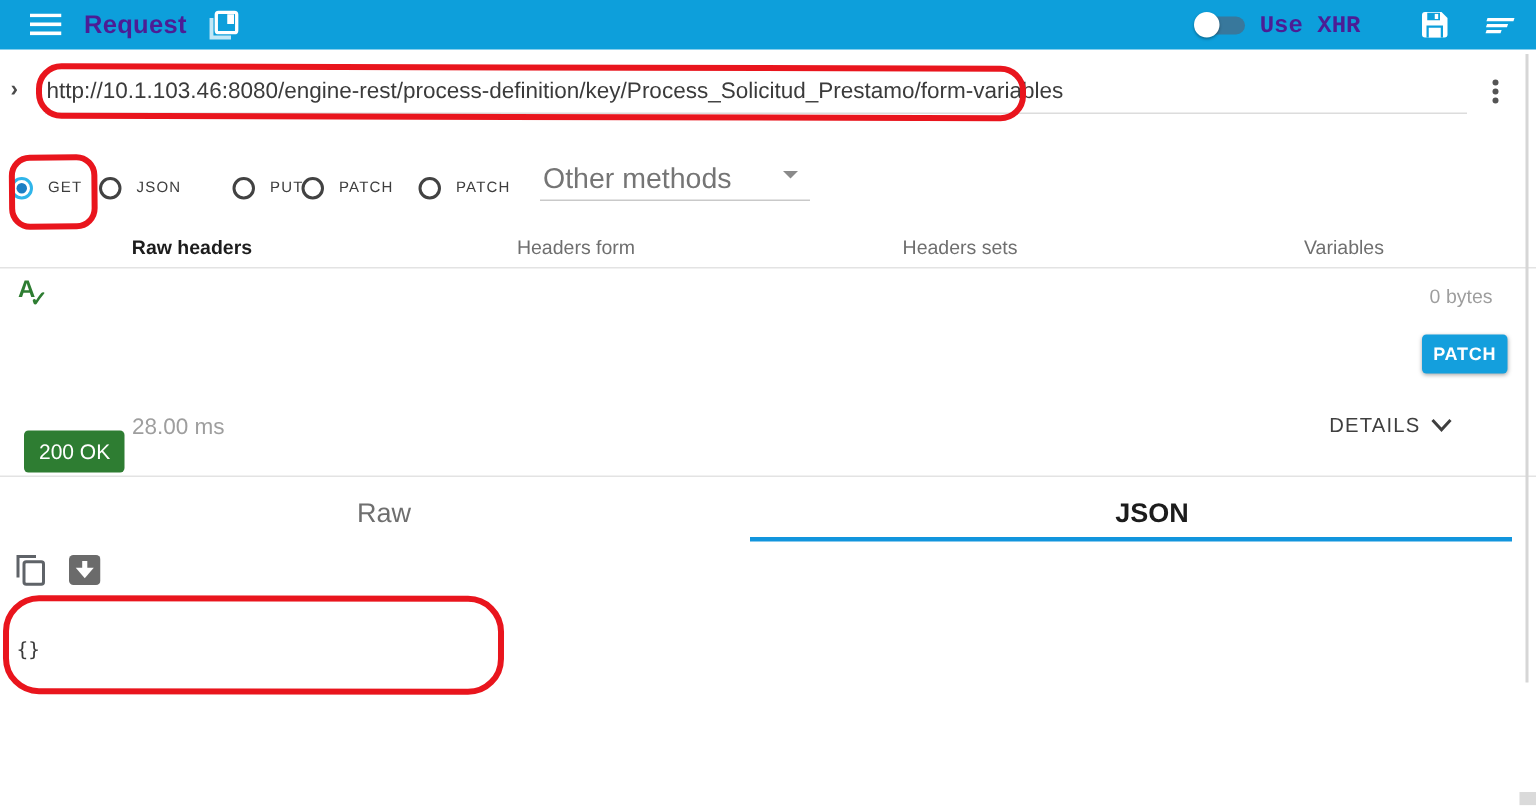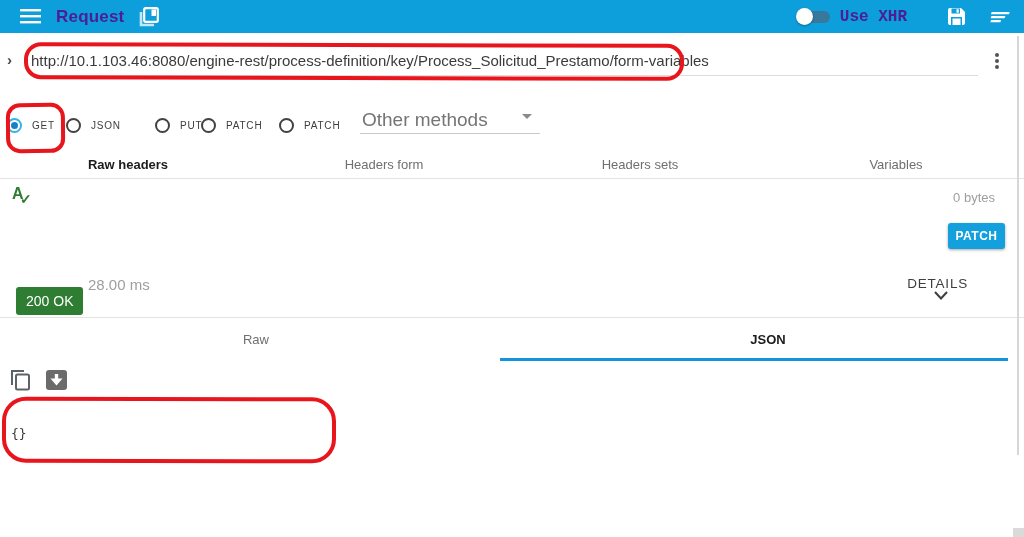--- a/index.html
+++ b/index.html
@@ -77,28 +77,28 @@
 
   
   .status-badge {
     position:absolute; left:16px; top:272px; height:28px; padding:0 10px;
     background:#2e7d32; color:#fff; font-size:14px; font-weight:500; border-radius:3px;
     display:flex; align-items:center;margin-top:15px;
   }
   .status-time { position:absolute; left:88px; top:276px; font-size:15px; color:#9e9e9e; }
   .details-btn {
     position:absolute; right:56px; top:276px; display:flex; align-items:center; cursor:pointer;
-    font-size:13.5px; color:#3f3f3f; letter-spacing:.8px;flex-direction:column;
+    font-size:13.5px; color:#3f3f3f; letter-spacing:.8px;
   }
   .details-btn svg { margin-left:7px; display:block; }
 
   
   .resp-divider { position:absolute; left:0; top:317px; width:1024px; height:1px; background:#e3e3e3; }
   .resp-tabs { position:absolute; left:0; top:318px; width:1024px; height:42px; display:flex; }
-  .resp-tab { flex:1; text-align:center; padding-top:14px; font-size:13px; color:#6f6f6f; cursor:pointer; }
+  .resp-tab { flex:1; text-align:center; padding-top:14px; font-size:18px; color:#6f6f6f; cursor:pointer; }
   .resp-tab.active { color:#1c1c1c; font-weight:bold; }
   .resp-tab-indicator { position:absolute; left:500px; top:358px; width:508px; height:3px; background:#1295dd; }
 
   .copy-icon { position:absolute; left:10px; top:369px; cursor:pointer; }
   .download-icon { position:absolute; left:46px; top:370px; cursor:pointer; }
 
   .resp-body { position:absolute; left:11px; top:426px; font-family:"DejaVu Sans Mono", monospace; font-size:13px; color:#3a3a3a; }
 
   
   .annotation { position:absolute; border:4px solid #e9151d; background:transparent; pointer-events:none; }

